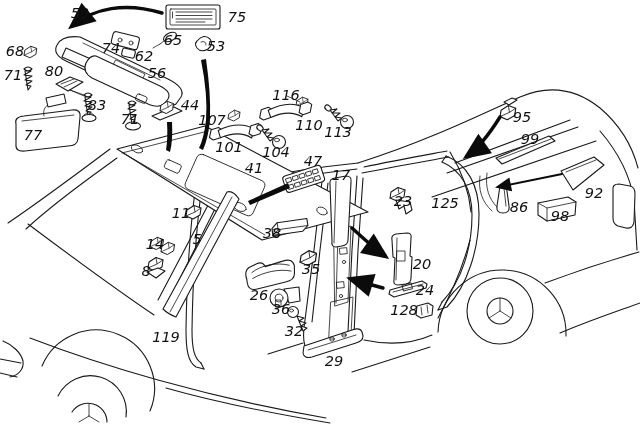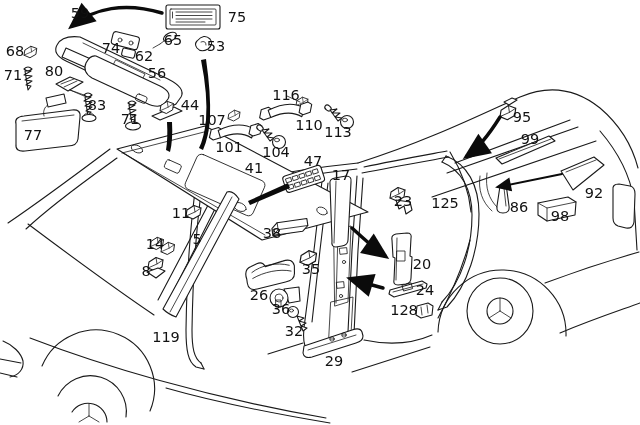--- a/index.html
+++ b/index.html
@@ -1,18 +1,19 @@
 <!DOCTYPE html>
 <html><head>
 <meta charset="utf-8">
 <style>
   html,body{margin:0;padding:0;background:#fff;}
   .stage{
     position:relative;width:640px;height:425px;background:#fff;overflow:hidden;
     font-family:"DejaVu Sans", sans-serif;
+    font-style:italic;
   }
   .stage svg{position:absolute;left:0;top:0;}
   .ln{fill:none;stroke:#1a1a1a;stroke-width:1.1;stroke-linecap:round;stroke-linejoin:round;}
   .lnt{fill:none;stroke:#1a1a1a;stroke-width:.8;stroke-linecap:round;stroke-linejoin:round;}
   .wh{fill:#fff;stroke:#1a1a1a;stroke-width:1.1;stroke-linejoin:round;}
   .blk{fill:#0b0b0b;stroke:none;}
   .arr{fill:none;stroke:#0b0b0b;stroke-width:3.4;stroke-linecap:round;}
   .arrthin{fill:none;stroke:#0b0b0b;stroke-width:2;stroke-linecap:round;}
   text.plabel{fill:#111;font-size:14.5px;font-family:"DejaVu Sans",sans-serif;}
 </style>

